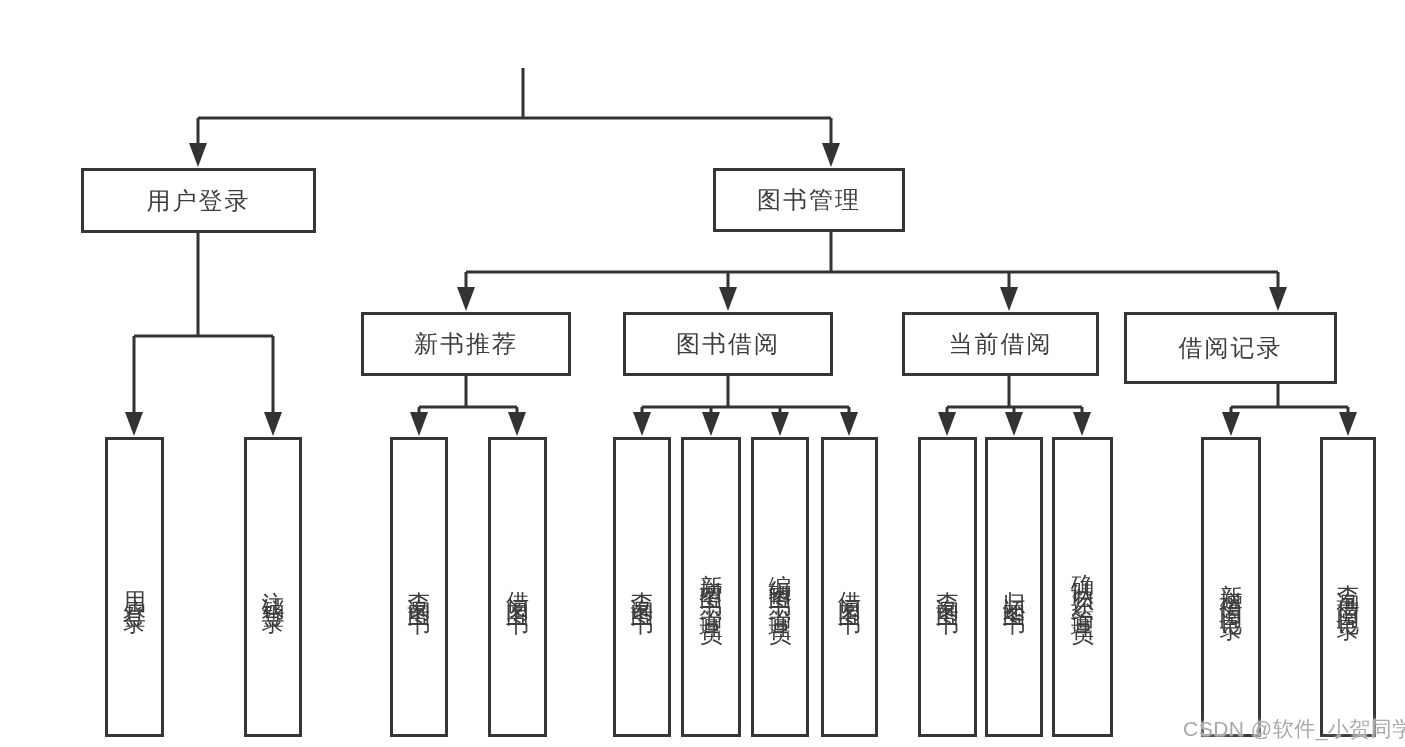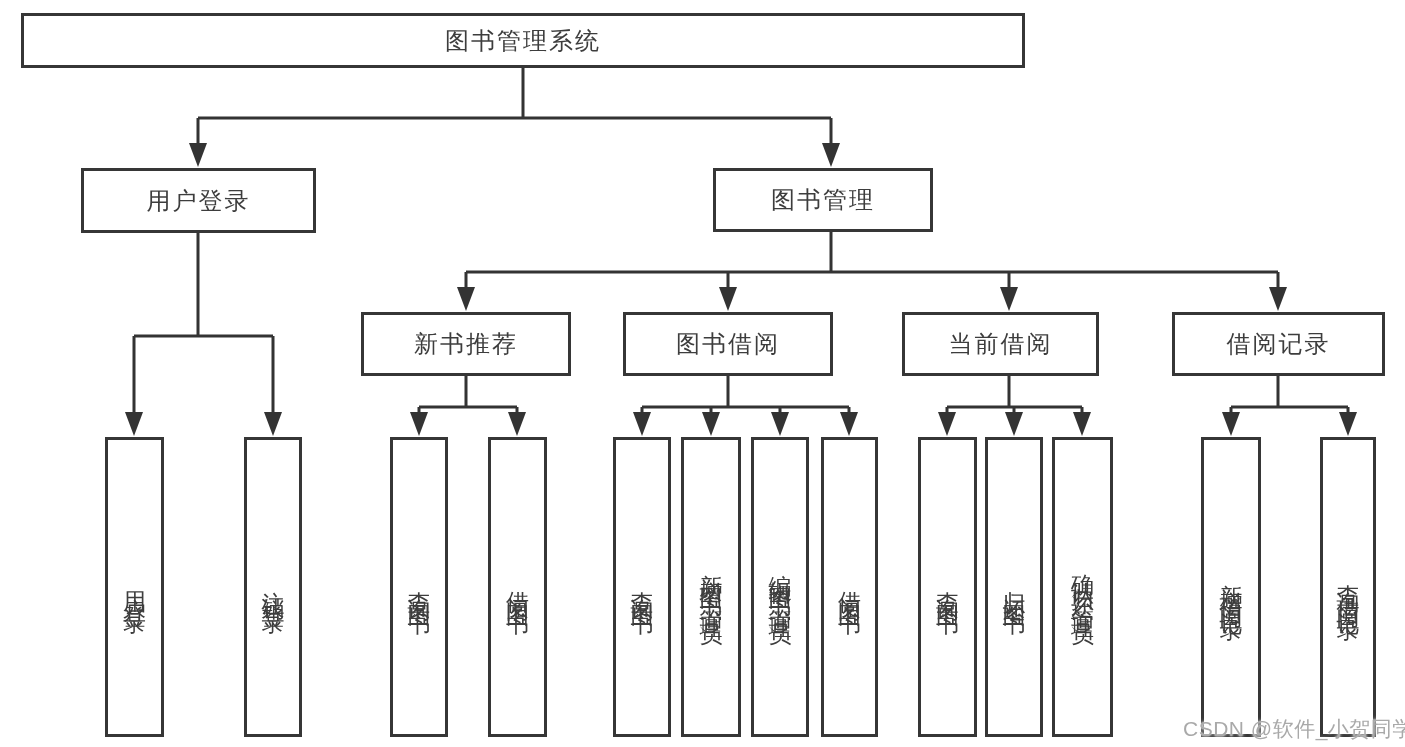--- a/index.html
+++ b/index.html
@@ -78,41 +78,38 @@
       <polygon points="771,412 789,412 780,436"></polygon>
       <polygon points="840,412 858,412 849,436"></polygon>
       <polygon points="938,412 956,412 947,436"></polygon>
       <polygon points="1005,412 1023,412 1014,436"></polygon>
       <polygon points="1073,412 1091,412 1082,436"></polygon>
       <polygon points="1222,412 1240,412 1231,436"></polygon>
       <polygon points="1339,412 1357,412 1348,436"></polygon>
     </g>
   </svg>
 
-  <div class="hbox" style="left:21px;top:13px;width:1004px;height:55px">
-    <span>图书管理系统</span>
-  </div>
 
   <div class="hbox" style="left:81px;top:168px;width:235px;height:65px">
     <span>用户登录</span>
   </div>
-  <div class="hbox" style="left:713px;top:168px;width:220px;height:64px">
+  <div class="hbox" style="left:713px;top:168px;width:192px;height:64px">
     <span>图书管理</span>
   </div>
 
   <div class="hbox" style="left:623px;top:312px;width:210px;height:64px">
     <span>图书借阅</span>
   </div>
   <div class="hbox" style="left:361px;top:312px;width:210px;height:64px">
     <span>新书推荐</span>
   </div>
   <div class="hbox" style="left:902px;top:312px;width:197px;height:64px">
     <span>当前借阅</span>
   </div>
-  <div class="hbox" style="left:1172px;top:312px;width:213px;height:64px">
+  <div class="hbox" style="left:1124px;top:312px;width:213px;height:72px">
     <span>借阅记录</span>
   </div>
 
   <div class="vbox" style="left:105px;width:59px">
     <span class="vtext">用户登录</span>
   </div>
   <div class="vbox" style="left:244px;width:58px">
     <span class="vtext">注销登录</span>
   </div>
 

